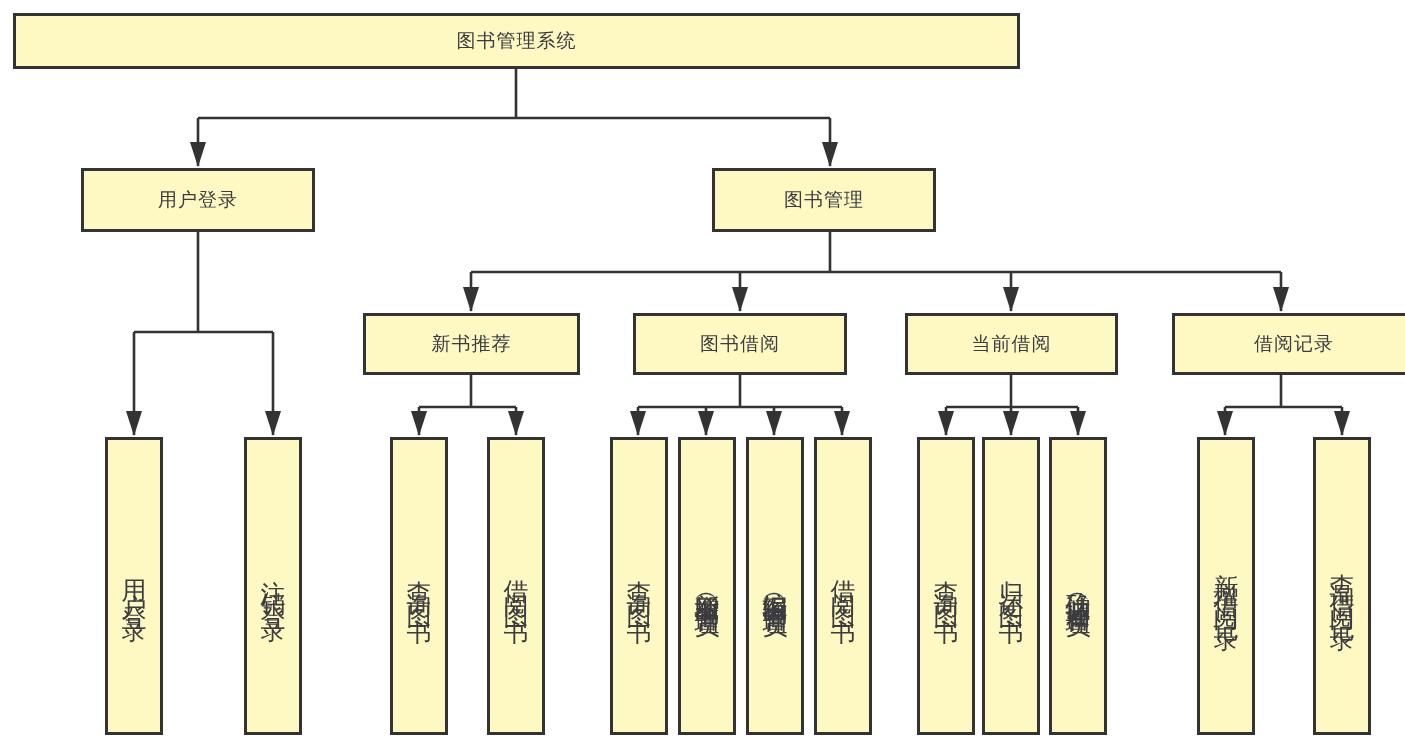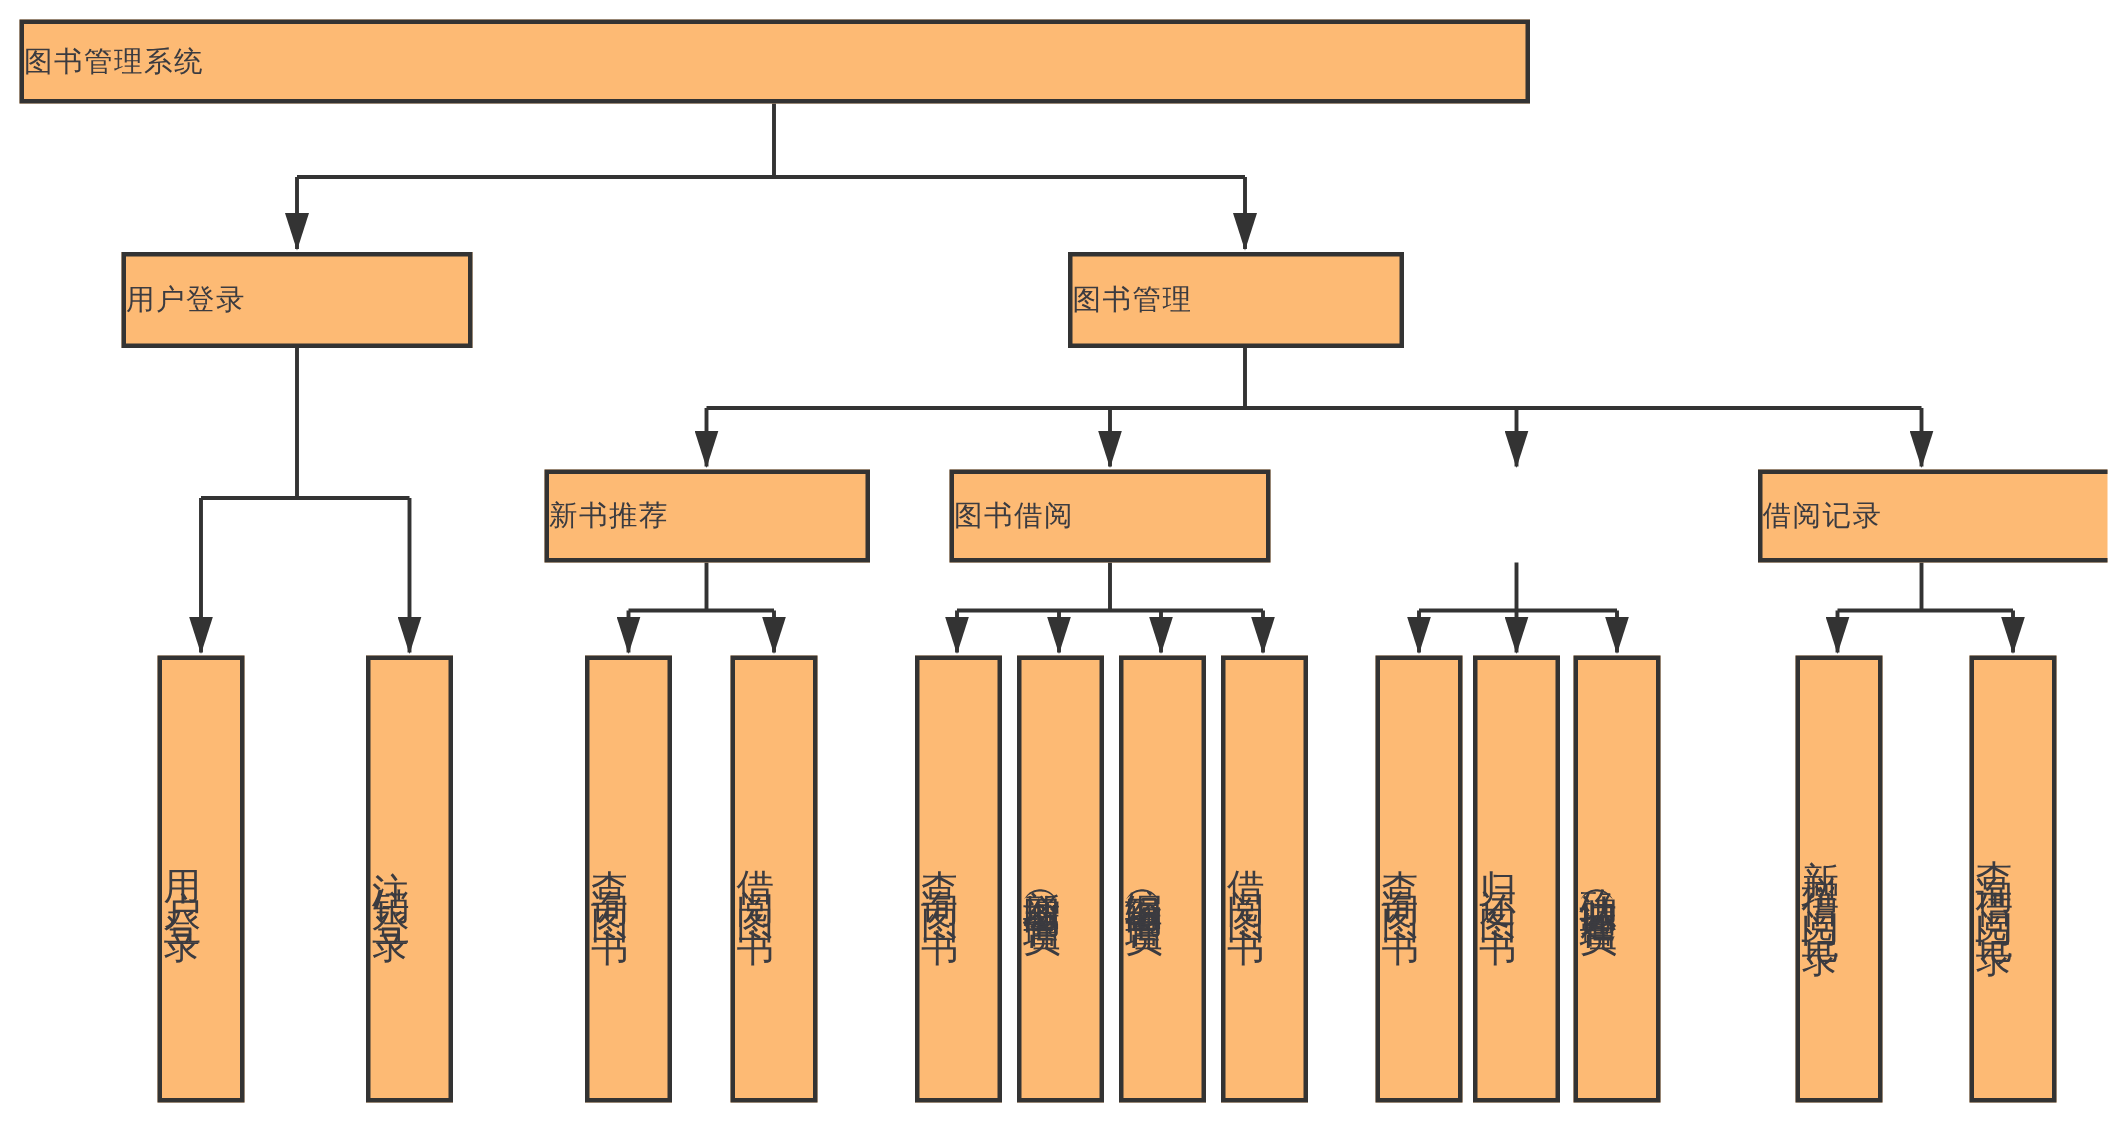--- a/index.html
+++ b/index.html
@@ -13,24 +13,24 @@
     width:1405px;height:747px;
     background:var(--bg);
     font-family:"Liberation Sans", sans-serif;
     position:relative;
     overflow:hidden;
   }
   #stage{position:absolute;inset:0;width:1405px;height:747px;}
   #wires{position:absolute;left:0;top:0;z-index:0;}
   .node{
     position:absolute;
-    background:#fdba74;
+    background:#fef9c3;
     border:3px solid var(--line);
     box-sizing:border-box;
-    display:flex;align-items:center;justify-content:flex-start;
+    display:flex;align-items:center;justify-content:center;
     z-index:1;
   }
   .hbox .lbl{
     color:var(--text);
     font-size:19px;
     letter-spacing:1px;
     white-space:nowrap;
   }
   .root .lbl{font-size:19px;}
   .vbox{width:58px;height:298px;top:437px;}
@@ -127,20 +127,23 @@
   <div class="node hbox" style="left:712px;top:168px;width:224px;height:64px">
     <span class="lbl">图书管理</span>
   </div>
 
   <div class="node hbox" style="left:363px;top:313px;width:217px;height:62px">
     <span class="lbl">新书推荐</span>
   </div>
   <div class="node hbox" style="left:633px;top:313px;width:214px;height:62px">
     <span class="lbl">图书借阅</span>
   </div>
+  <div class="node hbox" style="left:905px;top:313px;width:213px;height:62px">
+    <span class="lbl">当前借阅</span>
+  </div>
   <div class="node hbox" style="left:1172px;top:313px;width:244px;height:62px">
     <span class="lbl">借阅记录</span>
   </div>
 
   <div class="node vbox" style="left:105px">
     <span class="vlbl loose">用户登录</span>
   </div>
   <div class="node vbox" style="left:244px">
     <span class="vlbl loose">注销登录</span>
   </div>

